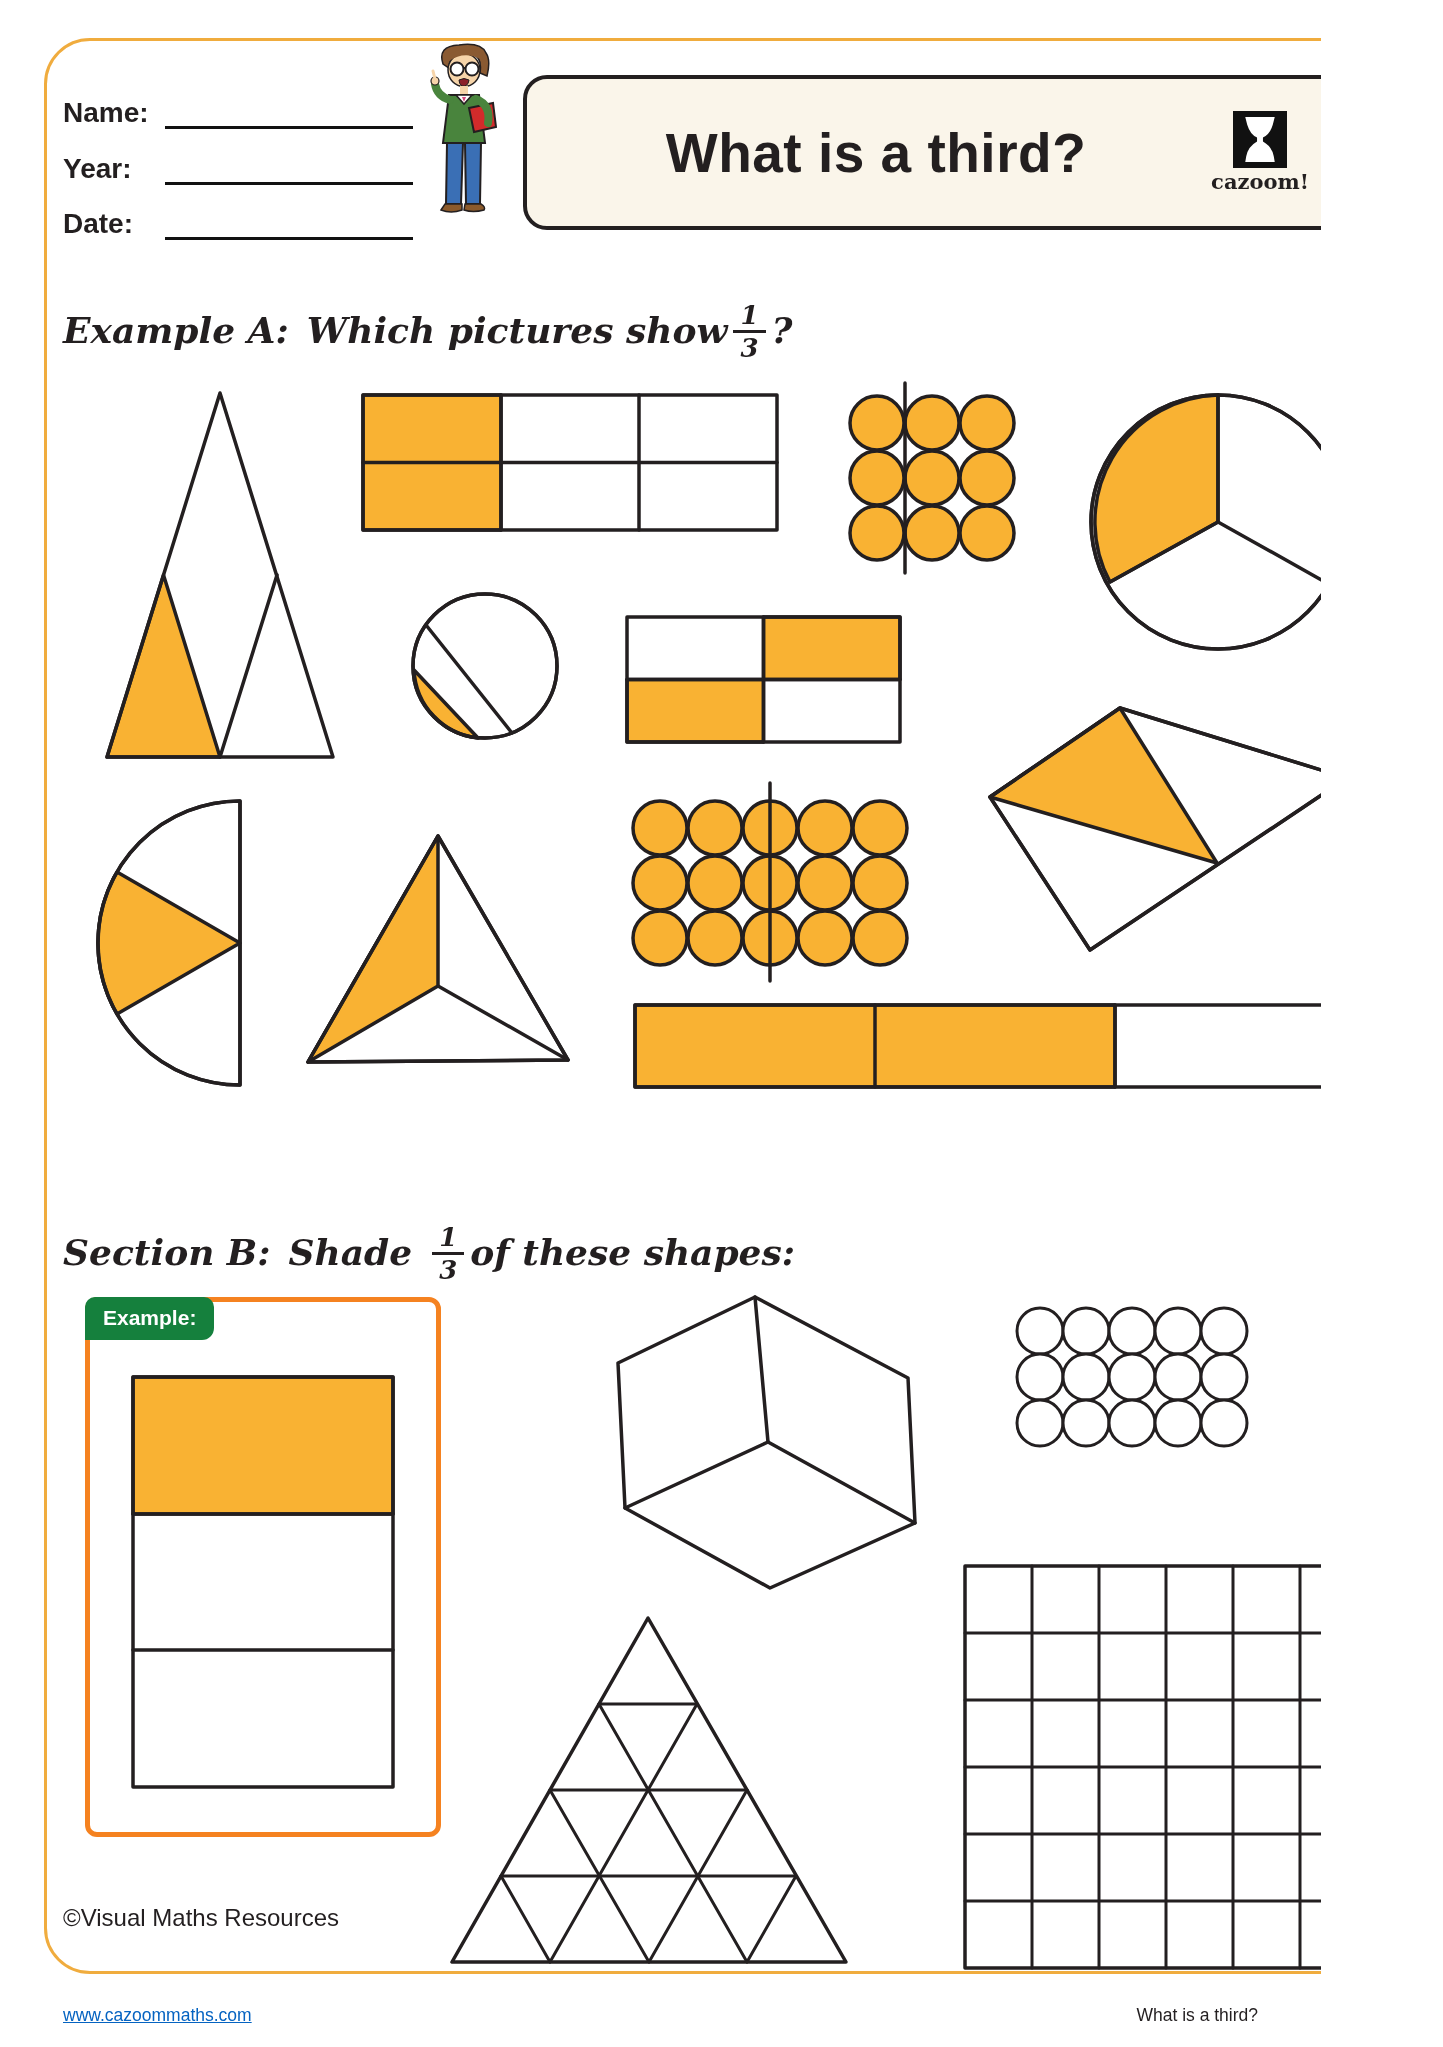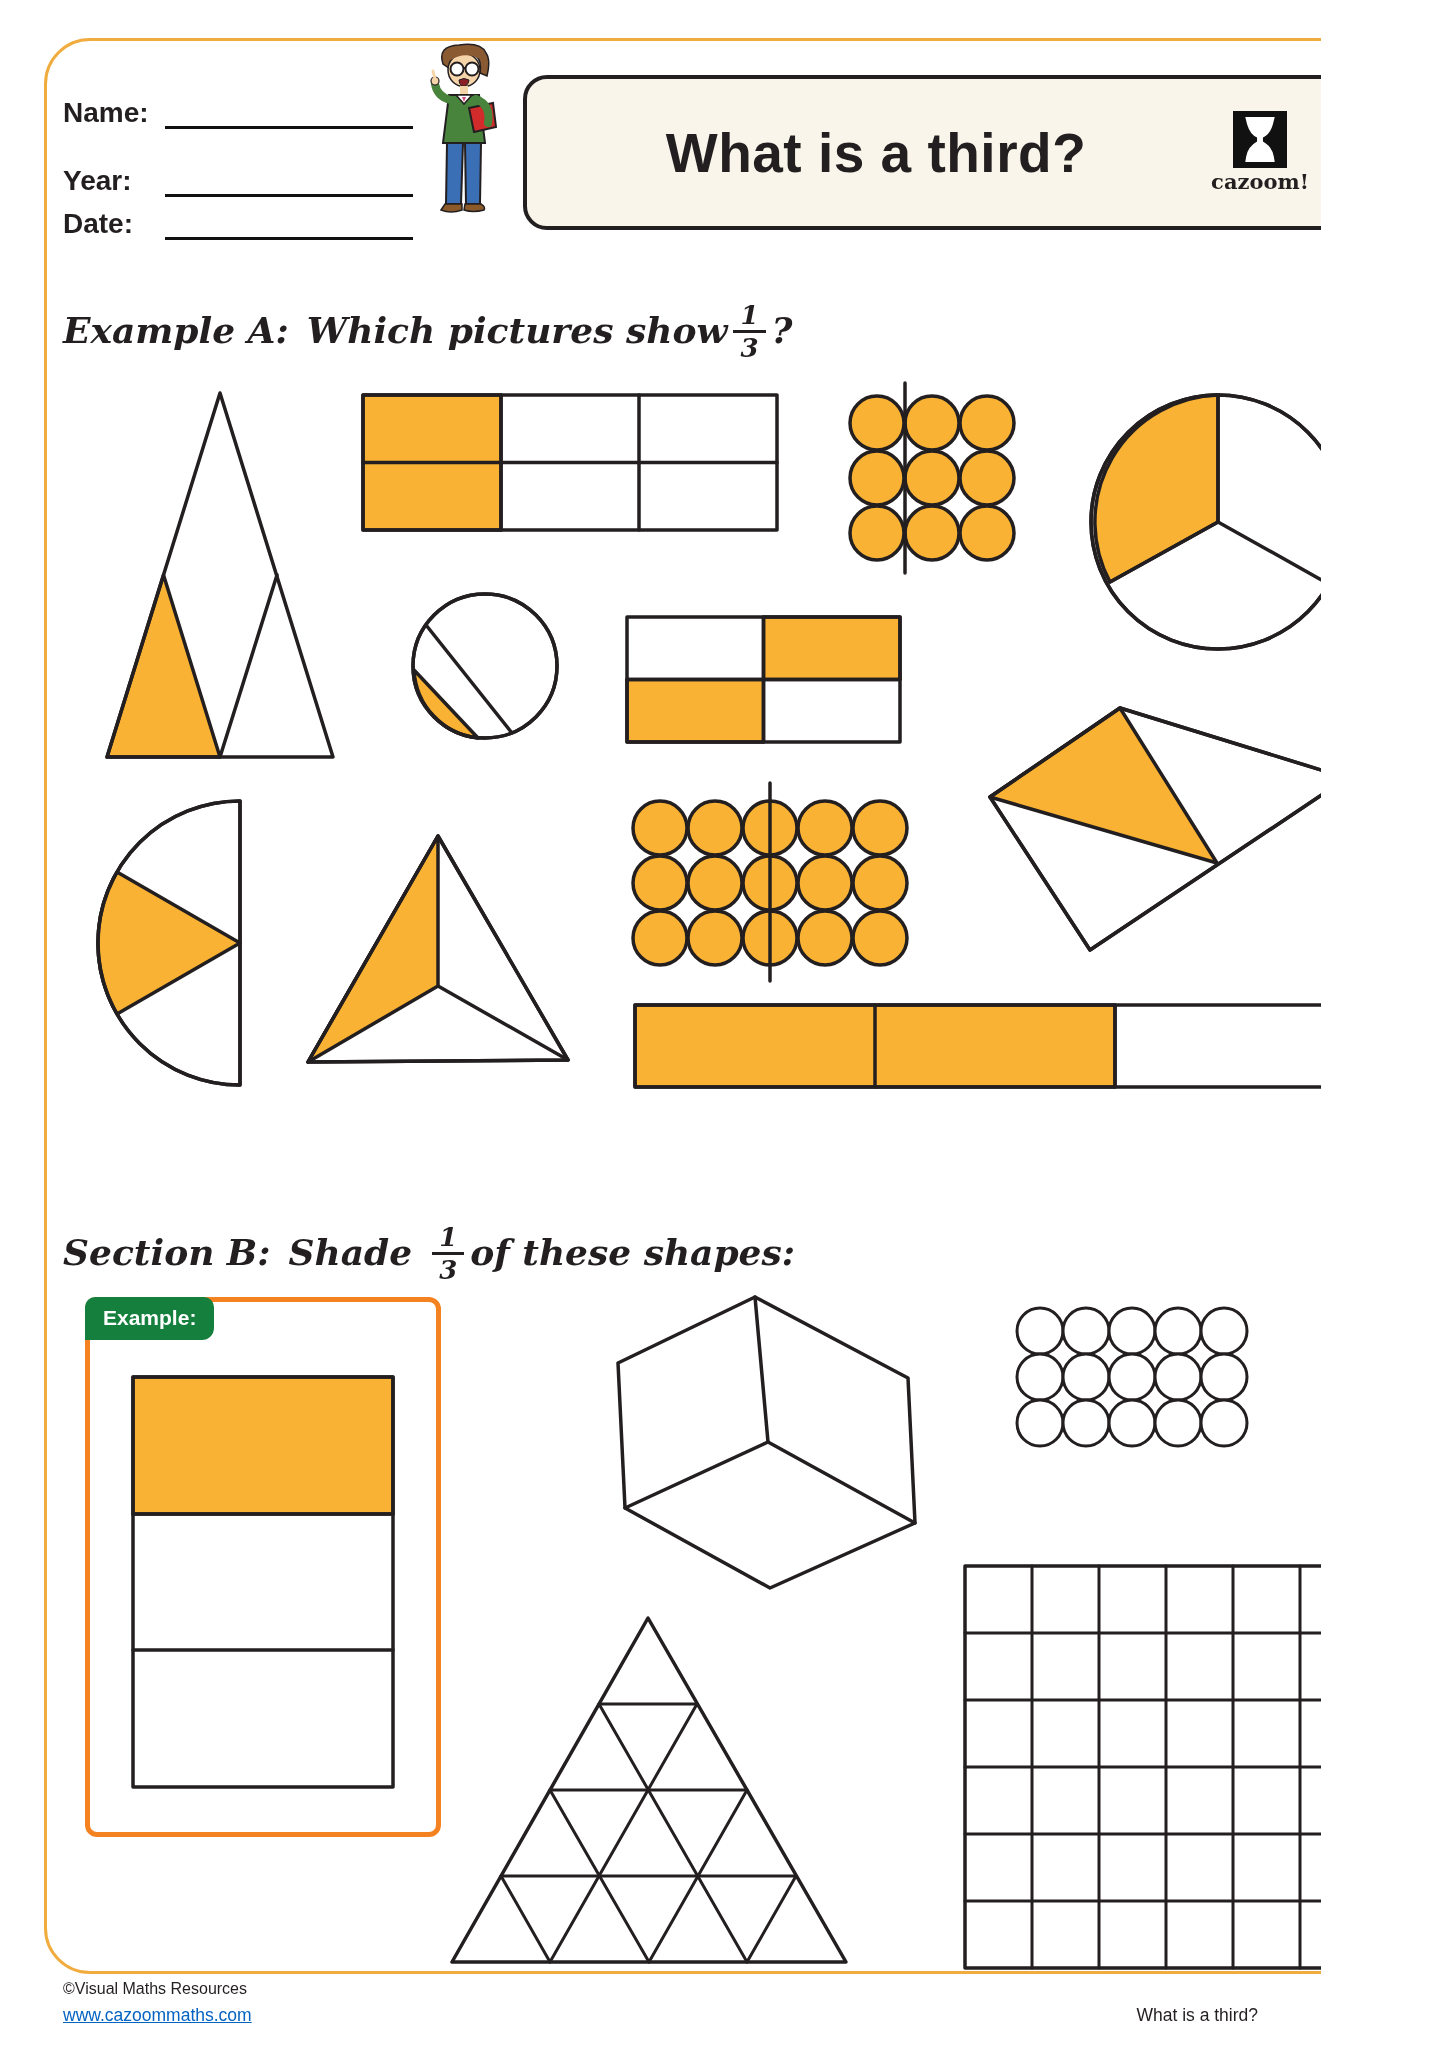--- a/index.html
+++ b/index.html
@@ -43,35 +43,35 @@
 
   
   .example-box{position:absolute;left:85px;top:1297px;width:356px;height:540px;
         border:5px solid #F58220;border-radius:12px;box-sizing:border-box;}
   .example-tab{position:absolute;left:85px;top:1297px;background:#15803d;color:#fff;
         font-weight:bold;font-size:21px;padding:9px 18px 10px;border-radius:10px 10px 12px 0;}
 
   .teacher{position:absolute;left:418px;top:42px;}
 
   
-  .footer-copy{position:absolute;left:63px;top:1980px;font-size:16px;}
+  .footer-copy{position:absolute;left:63px;top:1904px;font-size:24px;}
   .footer-link{position:absolute;left:63px;top:2005px;font-size:17.5px;color:#0563C1;text-decoration:underline;cursor:pointer;}
   .footer-title{position:absolute;right:63px;top:2005px;font-size:17.5px;}
 </style>
 </head>
 <body>
 
 <div class="page">
   <div class="page-border"></div>
 
   <div class="field-row" style="top:96px;">
     <span class="field-label">Name:</span>
     <span class="field-line"></span>
   </div>
-  <div class="field-row" style="top:152px;margin-top:12px;">
+  <div class="field-row" style="top:152px;">
     <span class="field-label">Year:</span>
     <span class="field-line"></span>
   </div>
   <div class="field-row" style="top:207px;">
     <span class="field-label">Date:</span>
     <span class="field-line"></span>
   </div>
 
   <svg class="teacher" width="92" height="190" viewBox="0 0 90 190">
     <path d="M24,22 Q18,4 40,3 Q62,0 67,11 Q72,18 68,34 L61,31 Q64,12 49,12 Q30,11 30,26 Z" fill="#8a5a32" stroke="#231F20" stroke-width="1.5"></path>

